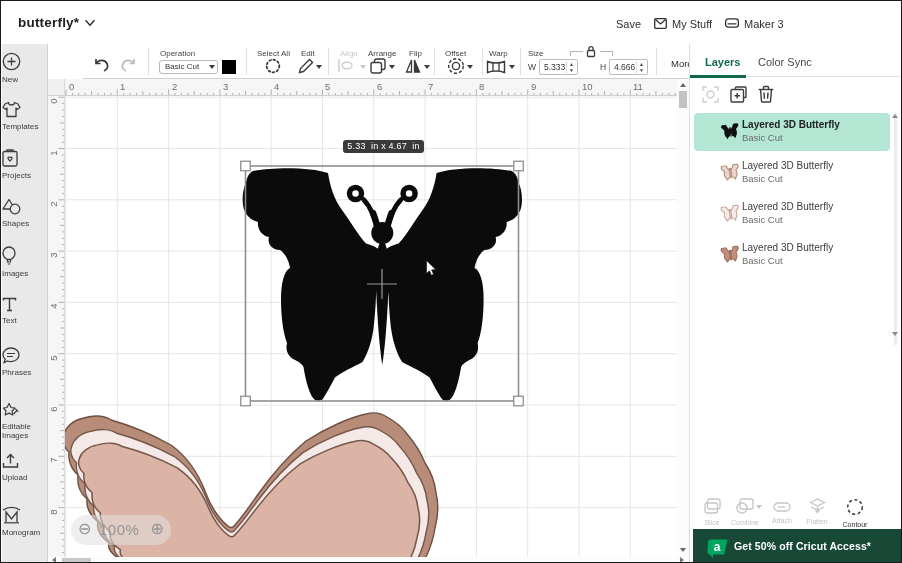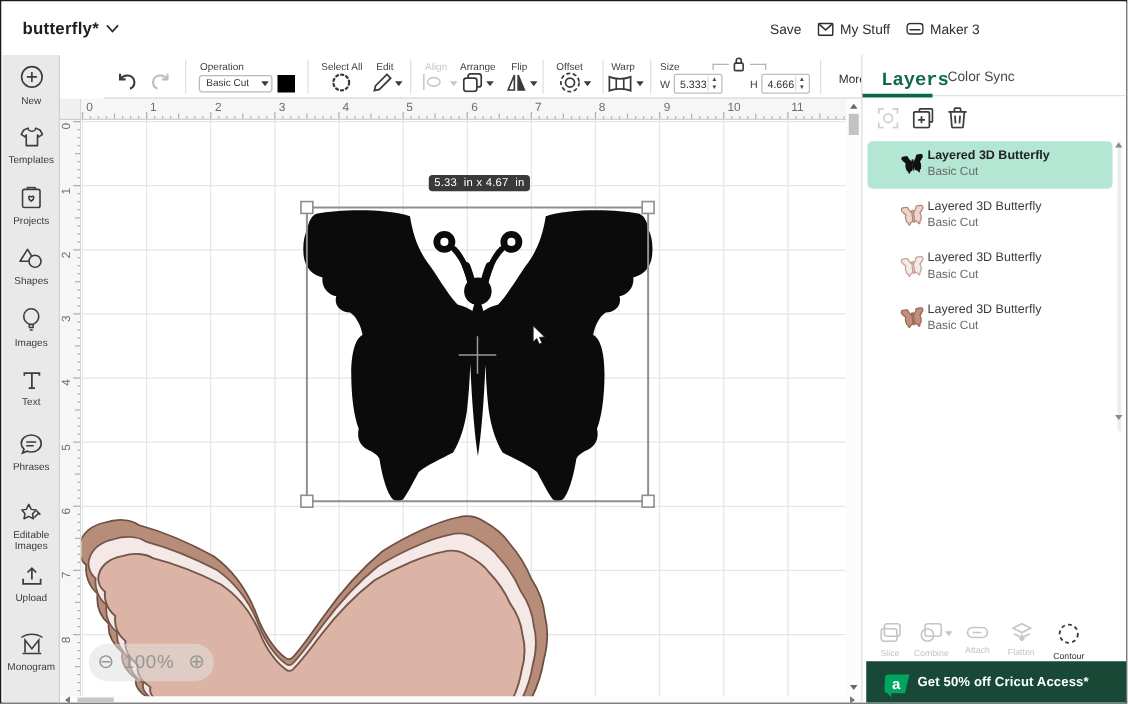--- a/index.html
+++ b/index.html
@@ -19,42 +19,42 @@
   .caret{position:absolute;width:0;height:0;border-left:3.5px solid transparent;border-right:3.5px solid transparent;border-top:4.5px solid #3c3c3c;}
   .caret.dis{border-top-color:#c6c6c6;}
   #opsel{left:76px;top:16px;width:59px;height:14px;border:1px solid #b9b9b9;border-radius:3px;background:#fff;
          font-size:8px;color:#333;line-height:12px;padding-left:5px;position:absolute;}
   #swatch{left:139px;top:16px;width:14px;height:14px;background:#000;position:absolute;}
   .sizebox{position:absolute;top:15px;width:39px;height:16px;border:1px solid #bdbdbd;border-radius:2px;background:#fff;
            font-size:8.5px;color:#333;line-height:14px;padding-left:4px;}
   .stepper{position:absolute;top:1px;right:1px;width:10px;height:12px;border-left:1px solid #ddd;font-size:5px;color:#444;
            text-align:center;line-height:6px;}
   #sbar{left:1px;top:43px;width:46px;height:519px;background:#e9e9e9;border-right:1px solid #d2d2d2;}
-  .sitem{position:absolute;width:46px;text-align:center;color:#3d3d3d;}
+  .sitem{position:absolute;width:46px;text-align:left;color:#3d3d3d;}
   .sitem .lbl{font-size:8px;line-height:8.5px;display:block;margin-top:1px;color:#3a3a3a;}
   #corner{left:47px;top:78px;width:17px;height:17px;background:#f0f0f0;border-right:1px solid #d8d8d8;border-bottom:1px solid #cfcfcf;}
   #hruler{left:64px;top:78px;width:612px;height:17px;background:#f6f6f6;border-bottom:1px solid #cfcfcf;overflow:hidden;}
   #vruler{left:47px;top:95px;width:17px;height:461px;background:#f6f6f6;border-right:1px solid #d8d8d8;overflow:hidden;}
   .rnum{position:absolute;font-size:9.5px;color:#6e6e6e;}
   #canvas{left:64px;top:95px;width:612px;height:462px;background:#fff;overflow:hidden;}
   #sizelabel{left:342px;top:139px;width:81px;height:13px;background:#3a3a3a;border-radius:3px;color:#fff;
              font-size:9px;line-height:13px;text-align:center;letter-spacing:.2px;}
   #zoompill{left:6px;top:419px;width:100px;height:30px;background:rgba(226,224,224,.55);border-radius:15px;}
   #zoompill span{position:absolute;color:#969696;}
   #zoompill .zm{left:7px;top:3.5px;font-size:16px;}
   #zoompill .zt{left:28px;top:6px;font-size:15px;letter-spacing:.5px;}
   #zoompill .zp{right:7px;top:3.5px;font-size:16px;}
   #vsb{left:676px;top:78px;width:12px;height:478px;background:#fcfcfc;}
   #vsb .thumb{position:absolute;left:2px;top:12px;width:8px;height:17px;background:#c2c2c2;}
   #hsb{left:47px;top:556px;width:641px;height:6px;background:#fcfcfc;}
   #hsb .thumb{position:absolute;left:14px;top:1px;width:29px;height:4px;background:#c8c8c8;}
   .sbarrow{position:absolute;width:0;height:0;}
   #panel{left:688px;top:43px;width:213px;height:519px;background:#fff;border-left:1px solid #ddd;}
   #tabs{left:0;top:0;width:213px;height:33px;border-bottom:1px solid #e2e2e2;position:absolute;}
-  #tab1{left:15px;top:12px;font-size:15px;color:#0f6a4b;font-weight:bold;position:absolute;font-family:Liberation Mono, monospace;}
+  #tab1{left:15px;top:12px;font-size:11px;color:#0f6a4b;font-weight:bold;position:absolute;}
   #tab2{left:68px;top:12px;font-size:11px;color:#4a4a4a;position:absolute;}
   #tabline{left:0px;top:31px;width:56px;height:2.5px;background:#0d6847;position:absolute;}
   .lrow{position:absolute;left:4px;width:196px;height:38px;}
   .lrow.sel{background:#b3e6d3;border-radius:4px;}
   .lrow .t1{position:absolute;left:48px;top:6px;font-size:10px;font-weight:bold;color:#222;}
   .lrow .t2{position:absolute;left:48px;top:19px;font-size:9.5px;color:#6b6b6b;}
   .lrow svg{position:absolute;left:26px;top:9px;}
   #blankrow .thumb{position:absolute;left:9px;top:0;width:37px;height:23px;border:1px solid #8f8f8f;background:#fff;}
   #blankrow .lbl{position:absolute;left:55px;top:7px;font-size:8.5px;color:#333;}
   .btool{text-align:center;}

